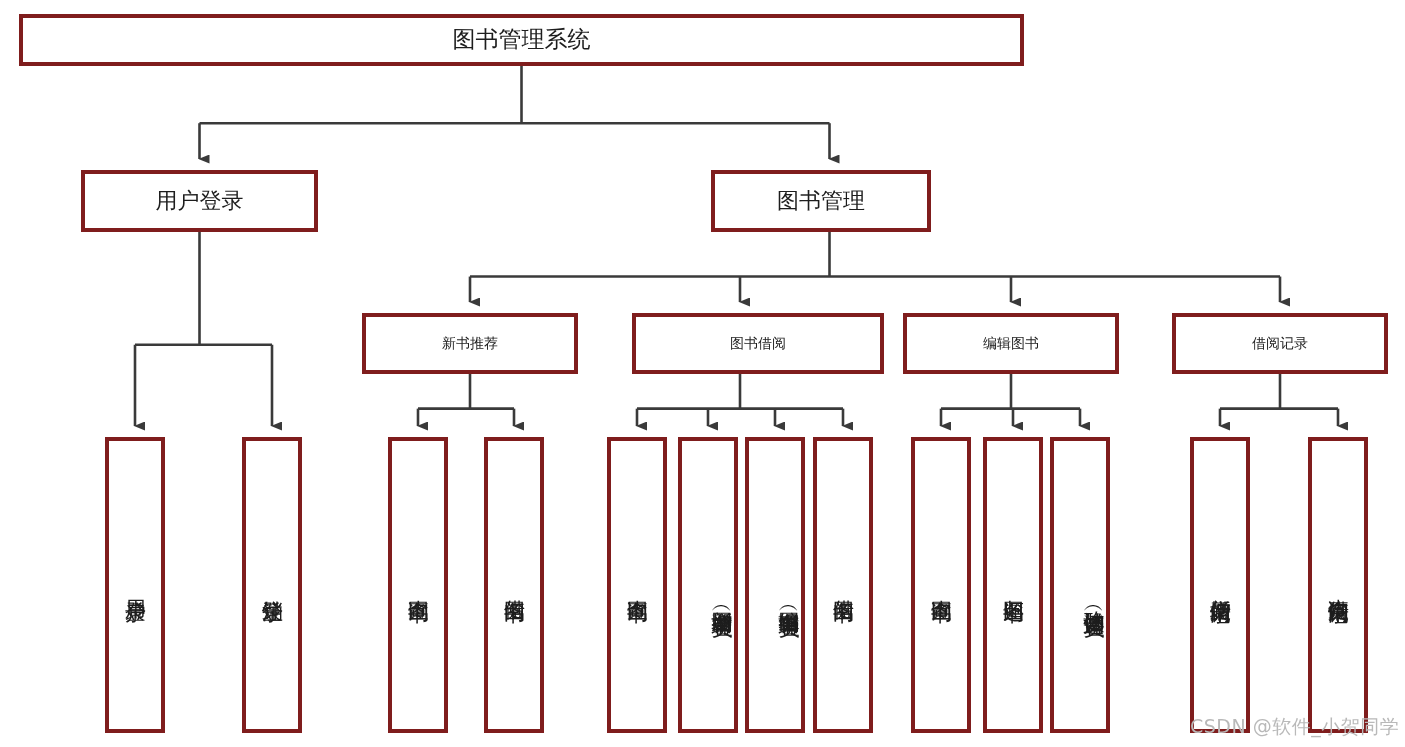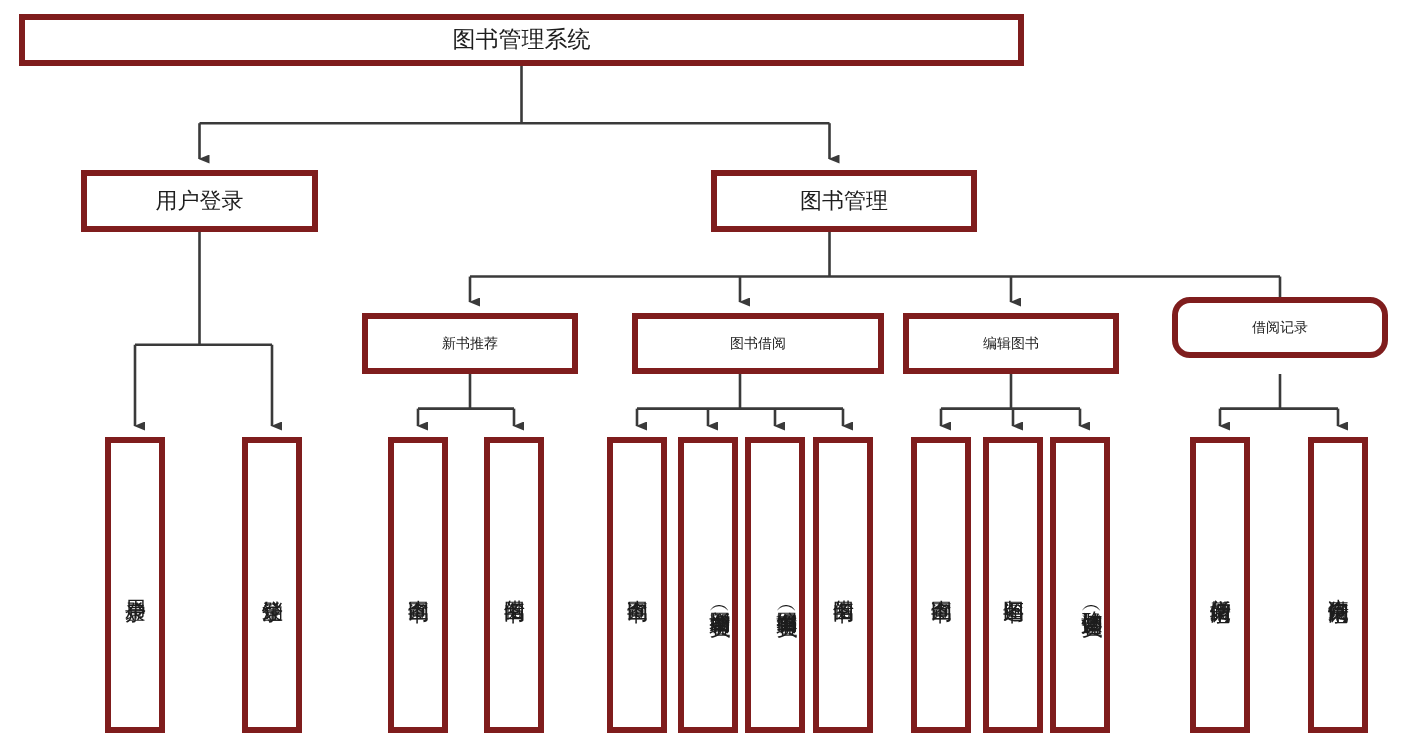--- a/index.html
+++ b/index.html
@@ -22,21 +22,21 @@
     position: absolute;
     left: 0;
     top: 0;
     width: 1405px;
     height: 747px;
     pointer-events: none;
   }
   .node {
     position: absolute;
     box-sizing: border-box;
-    border: 6px solid #7f1d1d;
+    border: 4px solid #7f1d1d;
     background: #ffffff;
     display: flex;
     align-items: center;
     justify-content: center;
     color: #1d1d1d;
     text-align: center;
     line-height: 1.18;
   }
   .node.level0 { font-size: 23px; }
   .node.level1 { font-size: 22px; }
@@ -110,33 +110,33 @@
         <path d="M1338,408.65 L1338,426" marker-end="url(#arrow)"></path>
       </g>
   </svg>
   <div id="nodes-layer">
       <div class="node level0" style="left: 19px; top: 14px; width: 1005px; height: 52px;">
         <span>图书管理系统</span>
       </div>
       <div class="node level1" style="left: 81px; top: 170px; width: 237px; height: 62px;">
         <span>用户登录</span>
       </div>
-      <div class="node level1" style="left: 711px; top: 170px; width: 266px; height: 62px;">
+      <div class="node level1" style="left: 711px; top: 170px; width: 220px; height: 62px;">
         <span>图书管理</span>
       </div>
       <div class="node level2" style="left: 362px; top: 313px; width: 216px; height: 61px;">
         <span>新书推荐</span>
       </div>
       <div class="node level2" style="left: 632px; top: 313px; width: 252px; height: 61px;">
         <span>图书借阅</span>
       </div>
       <div class="node level2" style="left: 903px; top: 313px; width: 216px; height: 61px;">
         <span>编辑图书</span>
       </div>
-      <div class="node level2" style="left: 1172px; top: 297px; width: 216px; height: 61px; border-radius: 18px;">
+      <div class="node level2" style="left: 1172px; top: 313px; width: 216px; height: 61px;">
         <span>借阅记录</span>
       </div>
       <div class="node leaf short" style="left: 105px; top: 437px; width: 60px; height: 296px;">
         <span>用户登录</span>
       </div>
       <div class="node leaf short" style="left: 242px; top: 437px; width: 60px; height: 296px;">
         <span>注销登录</span>
       </div>
       <div class="node leaf short" style="left: 388px; top: 437px; width: 60px; height: 296px;">
         <span>查询图书</span>
@@ -165,13 +165,14 @@
       <div class="node leaf" style="left: 1050px; top: 437px; width: 60px; height: 296px;">
         <span>确认归还（管理员）</span>
       </div>
       <div class="node leaf short" style="left: 1190px; top: 437px; width: 60px; height: 296px;">
         <span>新增借阅记录</span>
       </div>
       <div class="node leaf short" style="left: 1308px; top: 437px; width: 60px; height: 296px;">
         <span>查询借阅记录</span>
       </div>
     </div>
+  <div class="watermark" style="left: 1190px; top: 714px;">CSDN @软件_小贺同学</div>
 </div>
 
 </body></html>

